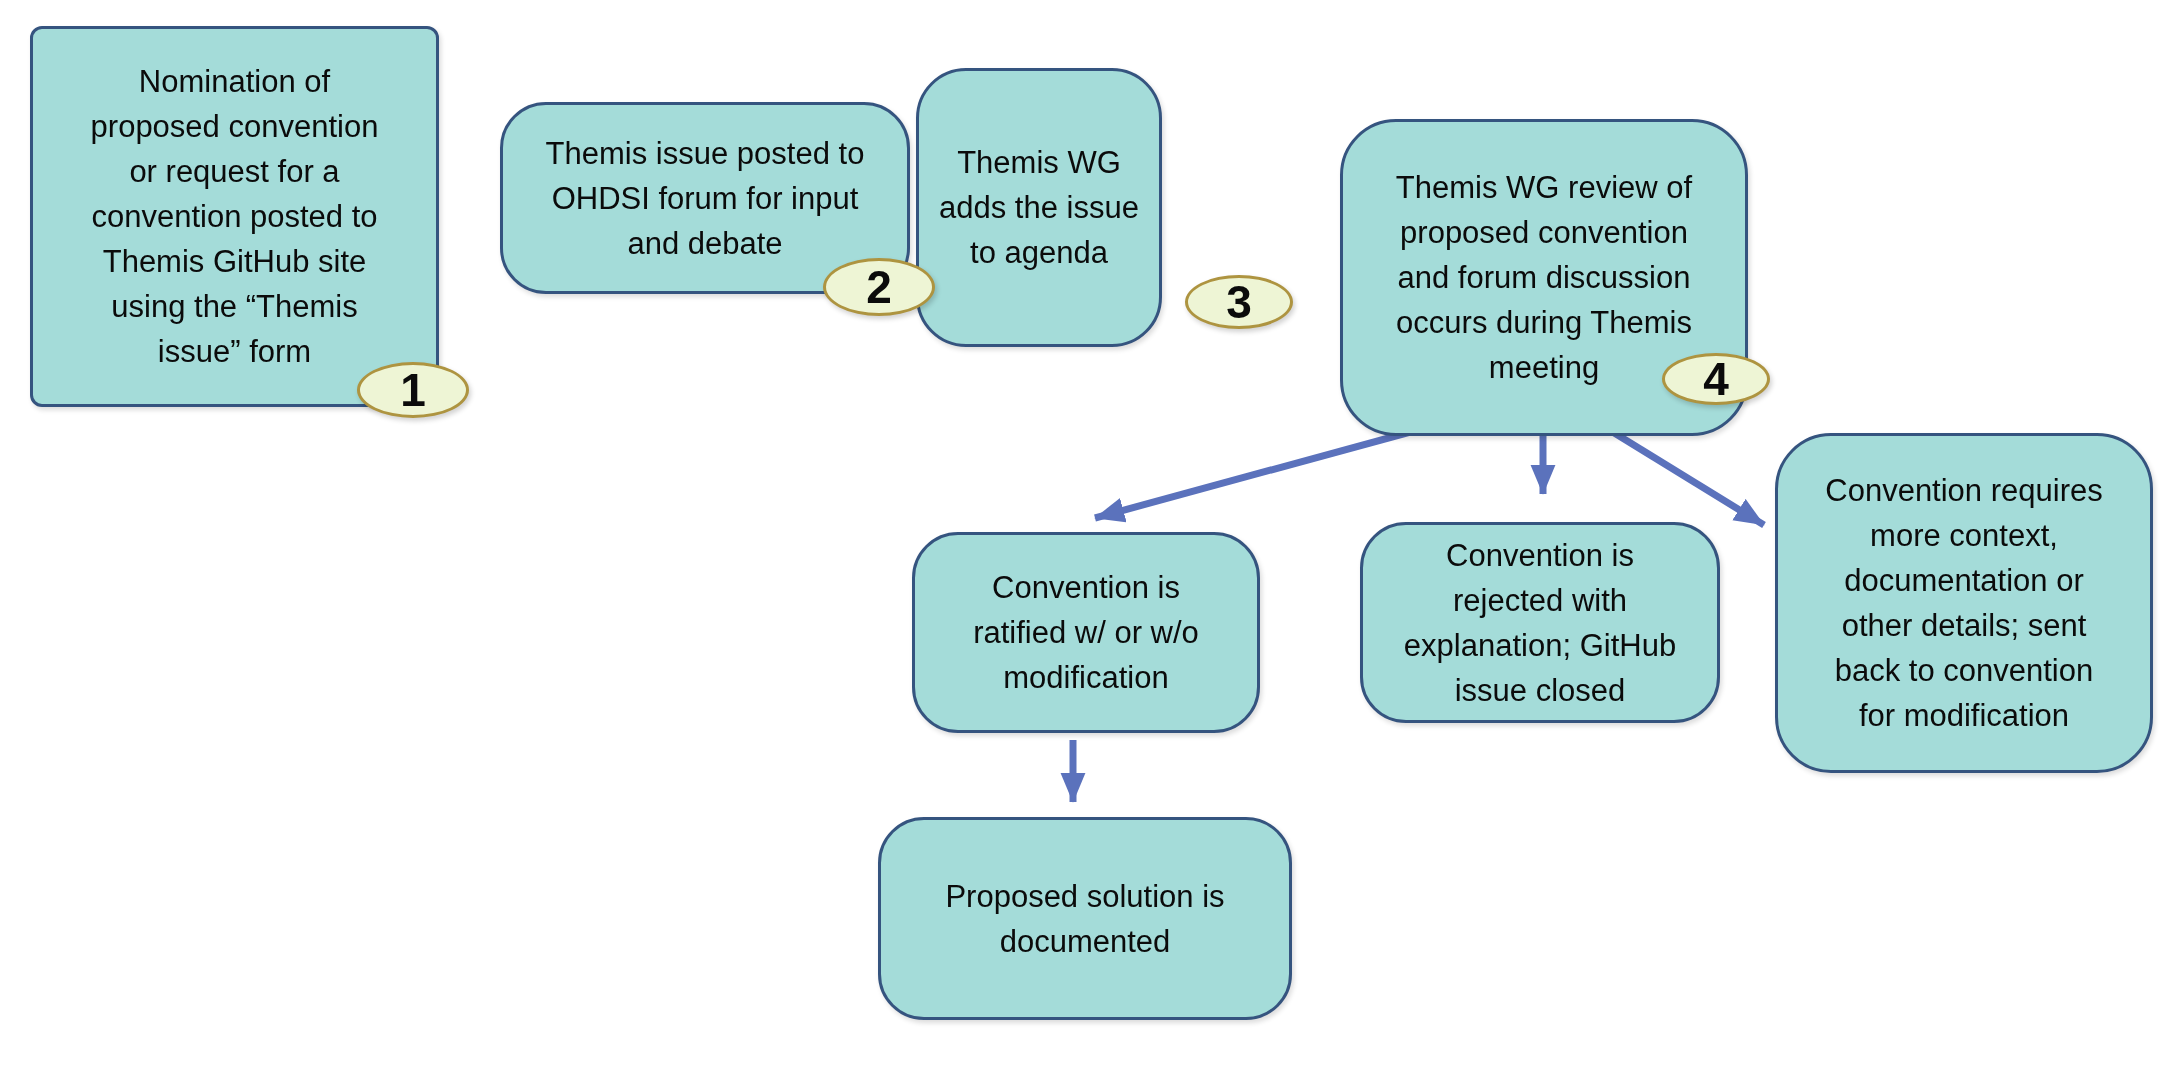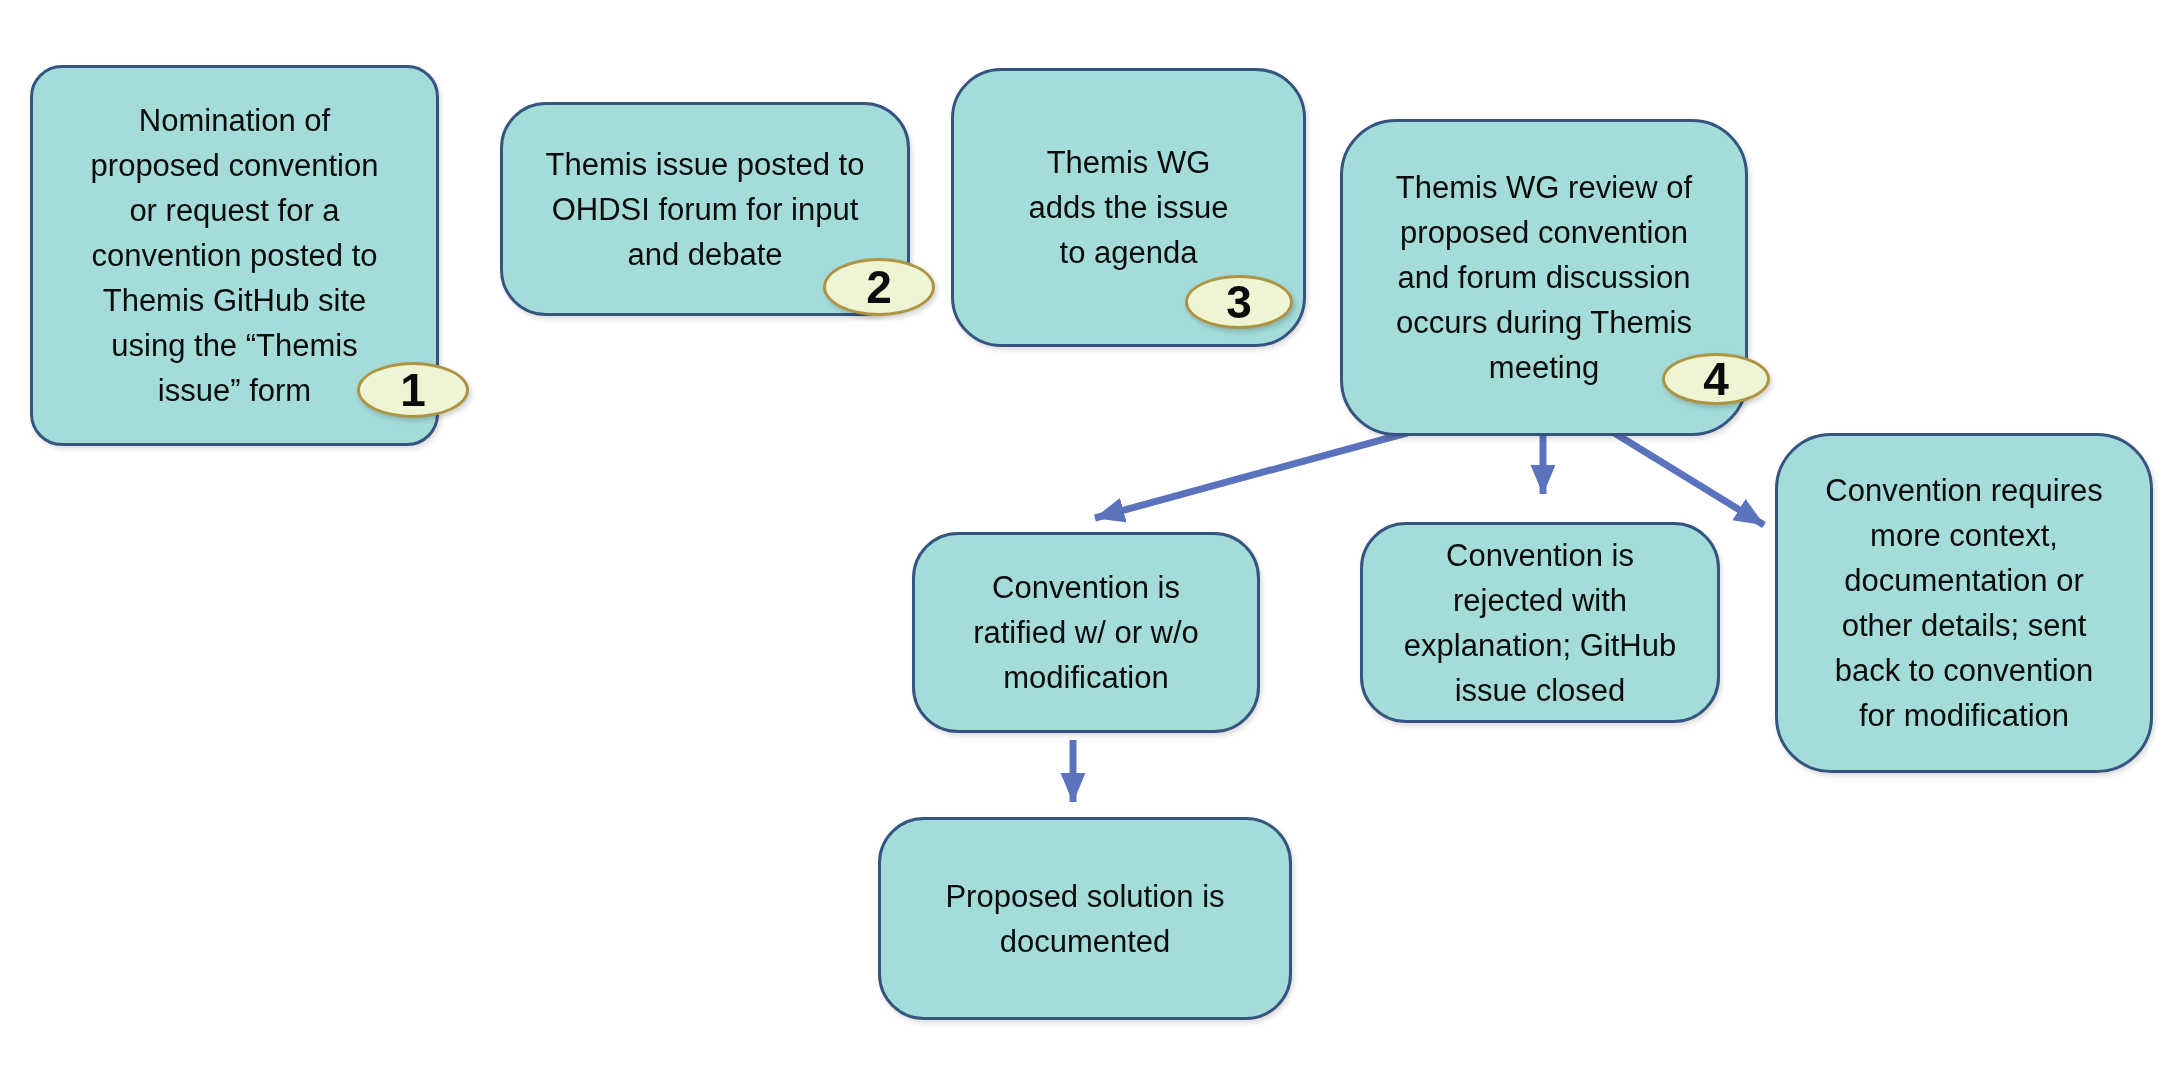--- a/index.html
+++ b/index.html
@@ -48,23 +48,23 @@
     border-radius: 50%;
     display: flex;
     align-items: center;
     justify-content: center;
     color: var(--text);
     font-size: 46px;
     font-weight: bold;
     box-shadow: 2px 3px 5px rgba(0,0,0,0.18);
   }
   
-  #n1 { left: 30px;   top: 26px;  width: 409px; height: 381px; border-radius: 32px; margin-top: 39px; }
-  #n2 { left: 500px;  top: 102px; width: 410px; height: 214px; border-radius: 46px; }
-  #n3 { left: 951px;  top: 68px;  width: 355px; height: 279px; border-radius: 50px; }
+  #n1 { left: 30px;   top: 26px;  width: 409px; height: 381px; border-radius: 12px; }
+  #n2 { left: 500px;  top: 102px; width: 410px; height: 192px; border-radius: 46px; }
+  #n3 { left: 916px;  top: 68px;  width: 246px; height: 279px; border-radius: 50px; }
   #n4 { left: 1340px; top: 80px;  width: 408px; height: 317px; border-radius: 56px; margin-top: 39px; }
   #n5 { left: 912px;  top: 532px; width: 348px; height: 201px; border-radius: 46px; }
   #n6 { left: 1360px; top: 522px; width: 360px; height: 201px; border-radius: 46px; }
   #n7 { left: 1775px; top: 433px; width: 378px; height: 340px; border-radius: 56px; }
   #n8 { left: 878px;  top: 817px; width: 414px; height: 203px; border-radius: 46px; }
   
   #b1 { left: 357px;  top: 362px; width: 112px; height: 56px; }
   #b2 { left: 823px;  top: 258px; width: 112px; height: 58px; }
   #b3 { left: 1185px; top: 275px; width: 108px; height: 54px; }
   #b4 { left: 1662px; top: 353px; width: 108px; height: 52px; }

